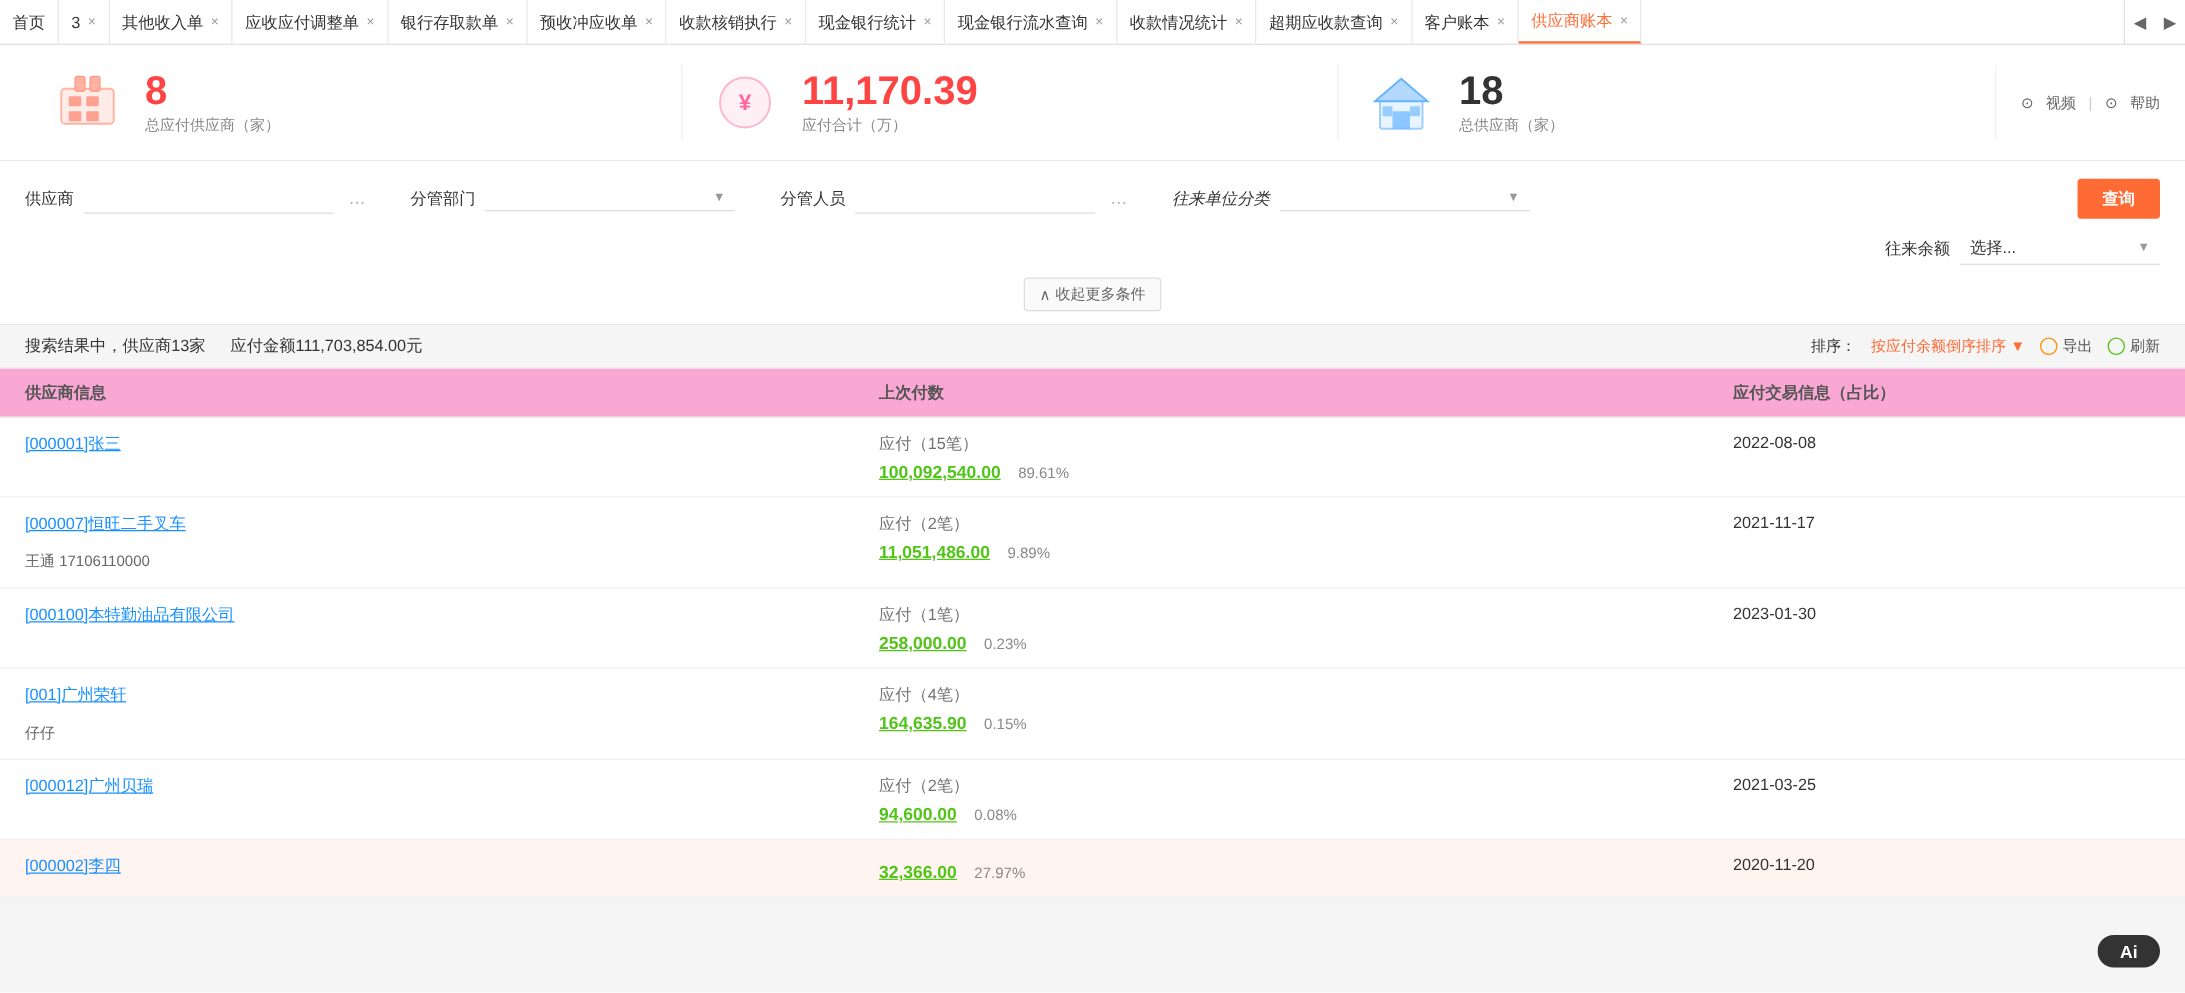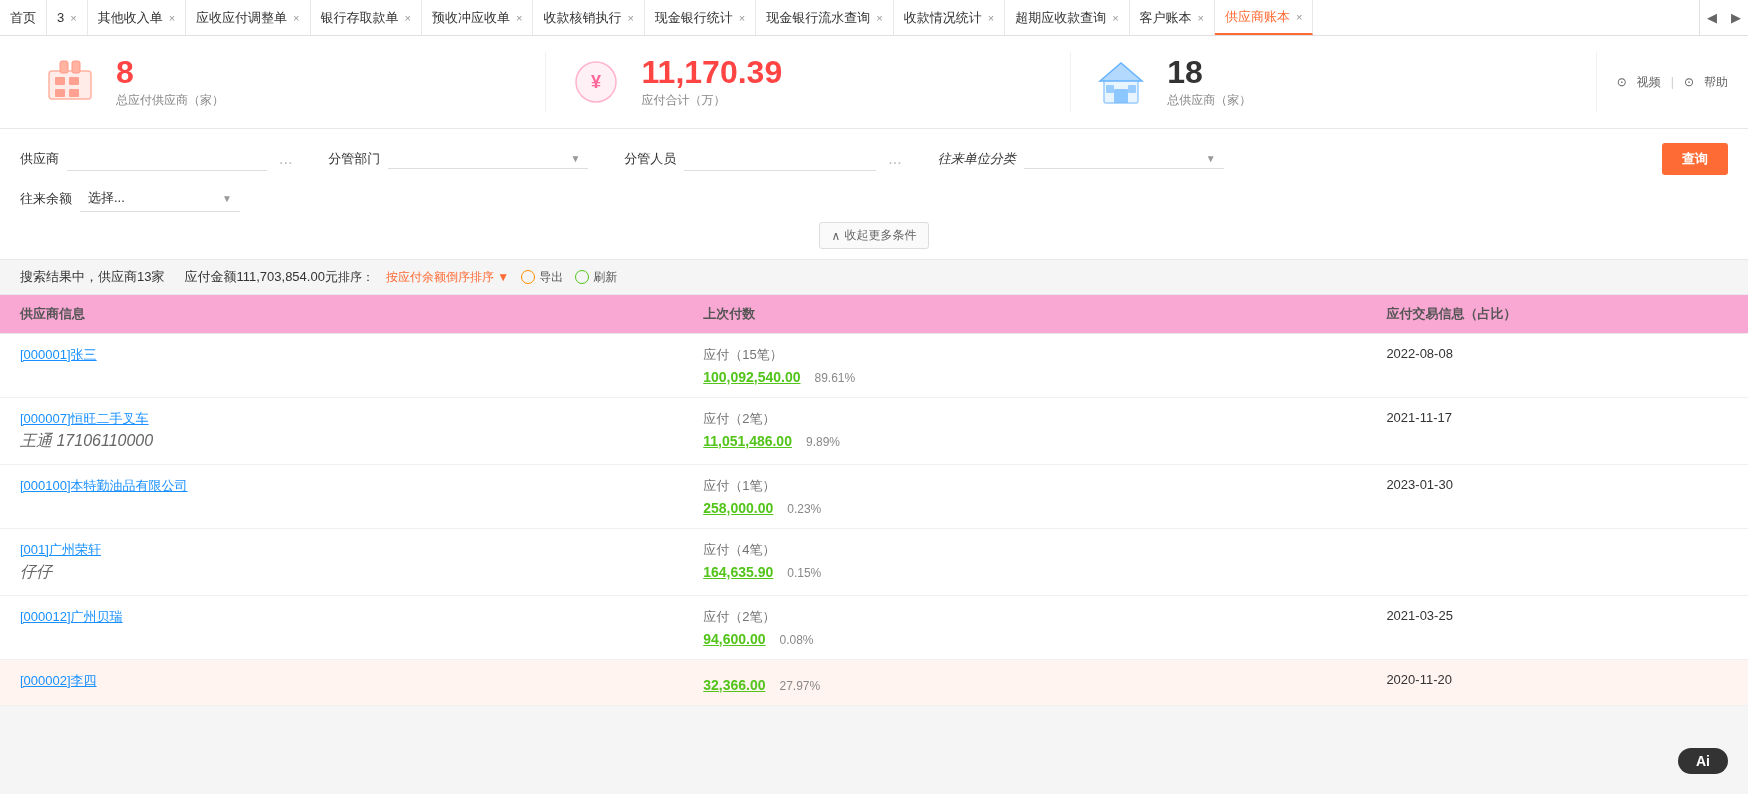--- a/index.html
+++ b/index.html
@@ -36,21 +36,21 @@
     .stat-number { font-size: 32px; font-weight: bold; color: #ff4444; line-height: 1; }
     .stat-label { font-size: 12px; color: #888; margin-top: 4px; }
     .header-links { display: flex; align-items: center; gap: 10px; font-size: 12px; color: #666; margin-left: 20px; white-space: nowrap; }
     .header-links span { cursor: pointer; }
 
     
     .filter-area {
       background: #fff; padding: 14px 20px 10px 20px;
       border-bottom: 1px solid #e8e8e8;
     }
-    .filter-row { display: flex; align-items: center; gap: 16px; margin-bottom: 10px; }
+    .filter-row { display: flex; align-items: center; gap: 16px; margin-bottom: 10px; justify-content: flex-end; }
     .filter-item { display: flex; align-items: center; gap: 8px; }
     .filter-label { font-size: 13px; color: #333; white-space: nowrap; }
     .filter-input {
       border: none; border-bottom: 1px solid #ddd; padding: 4px 8px;
       font-size: 13px; color: #333; min-width: 160px; outline: none; background: transparent;
     }
     .filter-input-dots { color: #bbb; font-size: 16px; margin-left: 4px; }
     .filter-select-wrap {
       display: flex; align-items: center; border-bottom: 1px solid #ddd;
       min-width: 200px; padding: 4px 8px; cursor: pointer;
@@ -63,21 +63,21 @@
     }
     .collapse-btn {
       display: flex; align-items: center; justify-content: center;
       gap: 4px; color: #666; font-size: 12px; cursor: pointer;
       border: 1px solid #ddd; padding: 4px 12px; border-radius: 3px;
       background: #fafafa; margin: 0 auto; width: fit-content;
     }
 
     
     .result-bar {
-      display: flex; align-items: center; 
+      display: flex; align-items: center; justify-content: space-between;
       padding: 8px 20px; background: #f5f5f5; border-bottom: 1px solid #e8e8e8;
       font-size: 13px; color: #333;
     }
     .result-left { display: flex; gap: 20px; }
     .result-right { display: flex; align-items: center; gap: 12px; color: #555; font-size: 12px; }
     .sort-label { color: #333; }
     .sort-value { color: #ff6b35; }
     .action-btn { display: flex; align-items: center; gap: 4px; cursor: pointer; color: #555; }
     .circle-icon { width: 14px; height: 14px; border-radius: 50%; border: 1.5px solid; display: inline-block; }
     .export-icon { border-color: #ff8c00; }
@@ -90,21 +90,21 @@
       padding: 10px 20px; background: #f9a8d4; border-bottom: 1px solid #e8e8e8;
       font-size: 13px; font-weight: bold; color: #555;
     }
     .table-row {
       display: grid; grid-template-columns: 2fr 2fr 1fr;
       padding: 12px 20px; border-bottom: 1px solid #f0f0f0;
       align-items: start;
     }
     .table-row.highlighted { background: #fff4f0; }
     .supplier-link { color: #1890ff; cursor: pointer; text-decoration: underline; font-size: 13px; }
-    .supplier-sub { color: #666; font-size: 16px; margin-top: 3px; font-style: italic; }
+    .supplier-sub { color: #666; font-size: 12px; margin-top: 13px; }
     .tx-label { color: #737373; font-size: 13px; }
     .tx-amount { color: #52c41a; font-size: 14px; font-weight: bold; cursor: pointer; text-decoration: underline; margin-top: 3px; }
     .tx-pct { color: #888; font-size: 12px; margin-left: 10px; }
     .tx-row { display: flex; align-items: baseline; gap: 4px; margin-top: 2px; }
     .last-pay { color: #333; font-size: 13px; }
 
     
     ::-webkit-scrollbar { width: 6px; height: 6px; }
     ::-webkit-scrollbar-track { background: #f1f1f1; }
     ::-webkit-scrollbar-thumb { background: #ccc; border-radius: 3px; }

